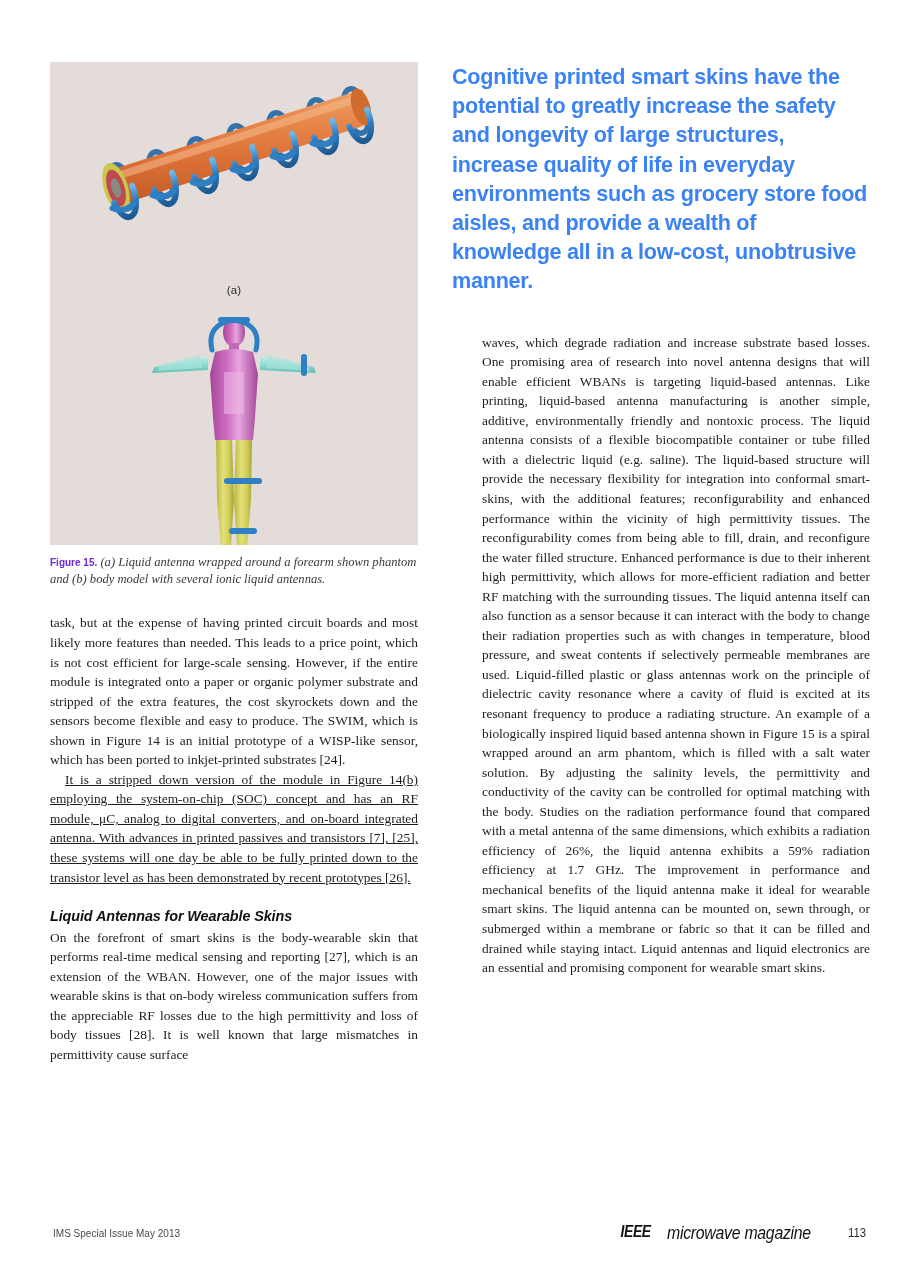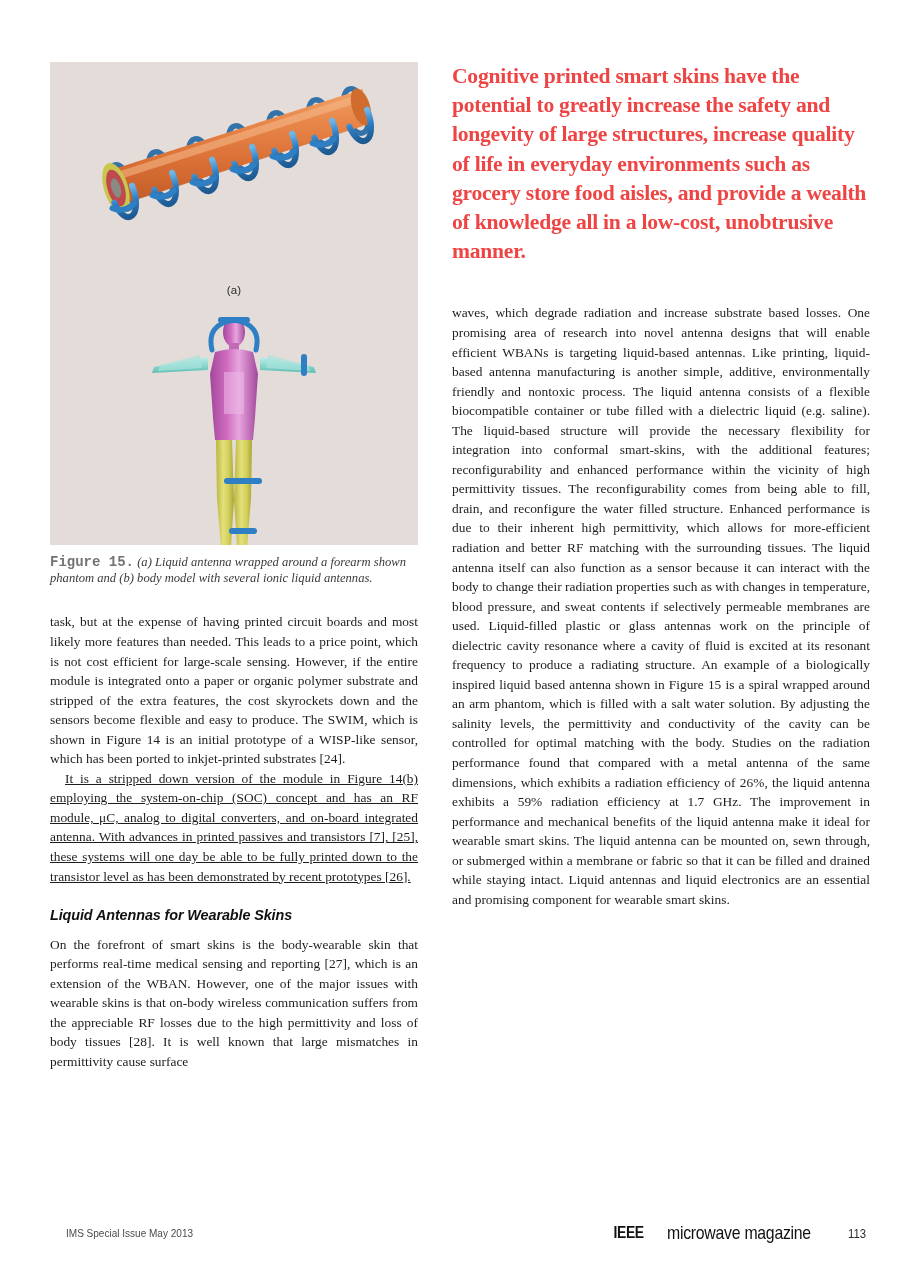--- a/index.html
+++ b/index.html
@@ -46,23 +46,23 @@
     font-family:"Liberation Serif", serif;
     font-size:12.6px;
     line-height:16.2px;
     color:#3a3a3a;
     font-style:italic;
     text-align:left;
   }
   .caption b{
     font-style:normal;
     font-weight:bold;
-    color:#737373;
-    font-family:Liberation Mono, monospace;
-    font-size:14px;
+    color:#6d28d9;
+    font-family:Liberation Sans, sans-serif;
+    font-size:10px;
   }
 
   
   .body-text{
     font-family:"Liberation Serif", serif;
     font-size:13.4px;
     line-height:19.55px;
     color:#1d1d1d;
     text-align:justify;
     text-justify:inter-word;
@@ -73,40 +73,40 @@
 
   .left-body{ margin-top:26px; }
 
   .section-head{
     font-family:"Liberation Sans", sans-serif;
     font-weight:bold;
     font-style:italic;
     font-size:14.4px;
     color:#111;
     margin-top:20px;
-    margin-bottom:9px;
+    margin-bottom:1px;
     letter-spacing:-.1px;
   }
 
   
   .pullquote{
-    font-family:Liberation Serif, serif;
+    font-family:Liberation Sans, sans-serif;
     font-weight:bold;
     font-size:21.6px;
     line-height:29.2px;
-    color:#ef4444;
+    color:#3b82f6;
     letter-spacing:-.25px;
     margin:0 0 0 0;
     width:418px;
   }
-  .right-body{ margin-top:37px; }
+  .right-body{ margin-top:37px;margin-left:30px; }
 
   
   .footer{
-    position:absolute; left:16px; right:0; bottom:0; height:58px;
+    position:absolute; left:3px; right:0; bottom:0; height:58px;
   }
   .footer-left{
     position:absolute; left:50px; top:14px;
     font-family:"Liberation Sans", sans-serif;
     font-size:11.4px; color:#4a4a4a;
     transform:scaleX(.88); transform-origin:left center;
   }
   .footer-right{
     position:absolute; right:50px; top:9px;
     display:flex; align-items:baseline; gap:13px;
@@ -119,21 +119,21 @@
   }
   .mag-name{
     font-size:18.4px; font-weight:normal; color:#111;
     letter-spacing:-.3px;
     transform:scaleX(.86); transform-origin:left center;
   }
   .pageno{
     font-size:12.6px; color:#2b2b2b;
     transform:scaleX(.9);
   }
-  .mag-block{ display:flex; align-items:center; gap:23px; }
+  .mag-block{ display:flex; align-items:flex-start; gap:16px;font-style:italic; }
 </style>
 </head>
 <body>
 
 <div class="page">
 
   <div class="col-left">
 
     <div class="figure-box">
 

